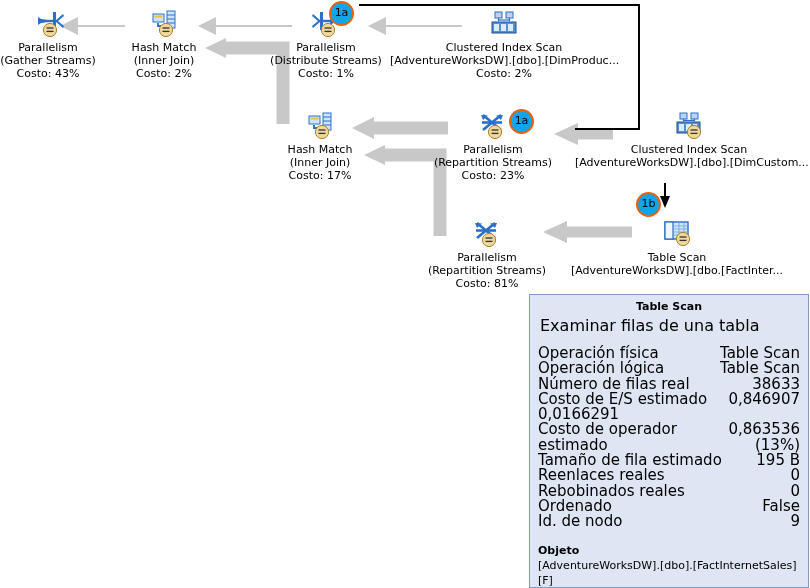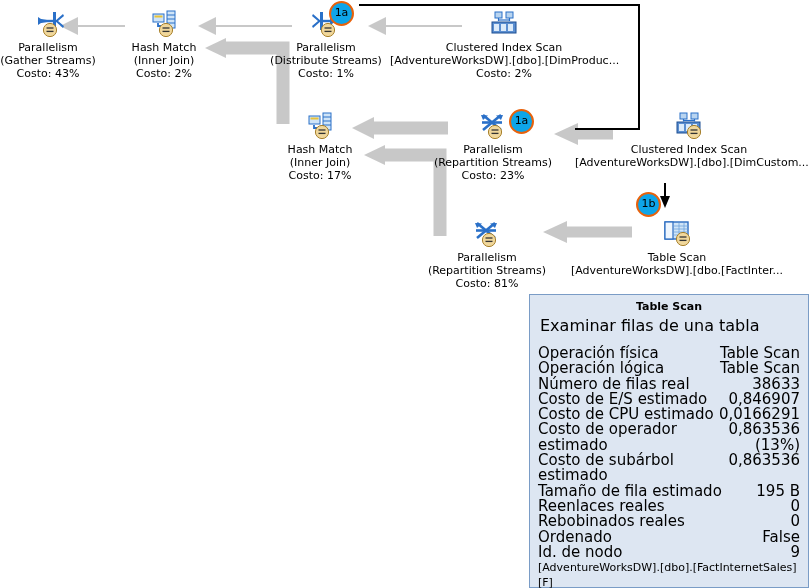--- a/index.html
+++ b/index.html
@@ -341,48 +341,44 @@
         </div>
         <div class="tt-row">
           <span class="k">Número de filas real</span>
           <span class="v">38633</span>
         </div>
         <div class="tt-row">
           <span class="k">Costo de E/S estimado</span>
           <span class="v">0,846907</span>
         </div>
         <div class="tt-row">
-          <span class="k">Costo de CPU estimado</span>
           <span class="v">0,0166291</span>
         </div>
         <div class="tt-row">
           <span class="k">Costo de operador estimado</span>
           <span class="v">0,863536 (13%)</span>
         </div>
         <div class="tt-row">
-          <span class="k">Costo de subárbol estimado</span>
-          <span class="v">0,863536</span>
-        </div>
-        <div class="tt-row">
           <span class="k">Tamaño de fila estimado</span>
           <span class="v">195 B</span>
         </div>
         <div class="tt-row">
           <span class="k">Reenlaces reales</span>
           <span class="v">0</span>
         </div>
         <div class="tt-row">
           <span class="k">Rebobinados reales</span>
           <span class="v">0</span>
         </div>
         <div class="tt-row">
           <span class="k">Ordenado</span>
           <span class="v">False</span>
         </div>
         <div class="tt-row">
           <span class="k">Id. de nodo</span>
           <span class="v">9</span>
         </div>
       </div>
+    <div class="tt-objhead">Objeto</div>
     <div class="tt-objval">[AdventureWorksDW].[dbo].[FactInternetSales][F]</div>
   </div>
 
 </div>
 
 </body></html>

